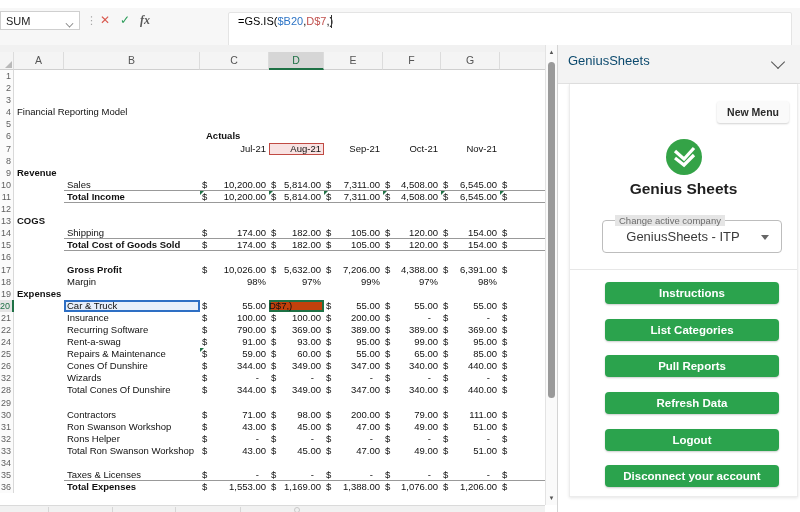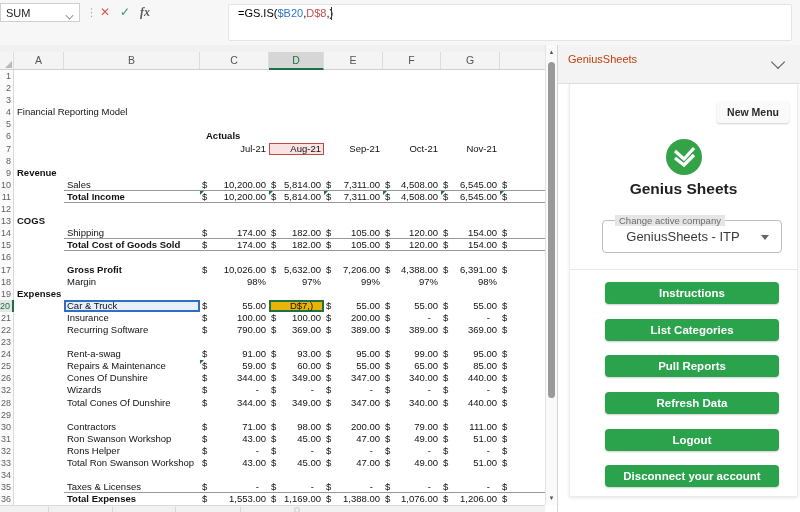--- a/index.html
+++ b/index.html
@@ -1,20 +1,20 @@
 <!DOCTYPE html>
 <html><head>
 <meta charset="utf-8">
 <style>
   html,body{margin:0;padding:0;background:#fff;}
   #app{position:relative;width:800px;height:512px;overflow:hidden;
        font-family:"Liberation Sans",sans-serif;background:#fff;}
 
   
-  #formula-bar{position:absolute;left:0;top:0;width:800px;height:45px;background:#f7f7f7;border-bottom:4px solid #ef4444;}
+  #formula-bar{position:absolute;left:0;top:8px;width:800px;height:45px;background:#f7f7f7;border-bottom:4px solid #ef4444;}
   #name-box{position:absolute;left:0;top:3px;width:80px;height:19px;background:#fff;border:1px solid #cfcfcf;font-size:11px;color:#222;line-height:19px;padding-left:5px;box-sizing:border-box;}
   #name-box .nb-caret{position:absolute;right:6px;top:8px;width:6px;height:6px;border-right:1.4px solid #777;border-bottom:1.4px solid #777;transform:rotate(45deg) scale(.8);}
   .fb-dots{position:absolute;left:86px;top:3px;font-size:11px;color:#a7a7a7;line-height:19px;}
   .fb-ico{position:absolute;top:3px;height:19px;line-height:19px;font-size:12px;text-align:center;width:16px;}
   #cancel-ico{left:97px;color:#d9594f;}
   #confirm-ico{left:117px;color:#2e9e5b;}
   #fx-ico{left:137px;color:#5a5a5a;font-style:italic;font-family:"Liberation Serif",serif;font-weight:bold;}
   #formula-input{position:absolute;left:228px;top:4px;width:564px;height:37px;background:#fff;border:1px solid #e4e4e4;border-radius:2px;box-sizing:border-box;font-size:11px;line-height:15px;padding:1px 0 0 9px;white-space:nowrap;}
   #formula-input .cursor{position:absolute;left:102px;top:2px;width:1px;height:13px;background:#333;}
 
@@ -35,38 +35,38 @@
   .c-E{width:59px;} .c-F{width:58px;} .c-G{width:59px;} .c-H{width:45px;border-right:none;}
   .lab{white-space:nowrap;overflow:visible;padding-left:3px;}
   .b{font-weight:bold;}
   .mcell{display:flex;justify-content:space-between;padding:0 3px 0 2px;}
   .mcell .cur{flex:none;} .mcell .num{flex:none;}
   .pcell{justify-content:flex-end;}
   .clab{justify-content:flex-start;font-weight:bold;padding-left:6px;}
   .u .cell:not(.c-A){border-bottom:1px solid #999;}
   .hl-red{background:#f8e2e2;box-shadow:inset 0 0 0 1px #c04a43;}
   .sel-blue{background:#e7effa;box-shadow:inset 0 0 0 2px #2e6fc4;}
-  .edit{background:#eab308;box-shadow:inset 0 0 0 2px #1e7145;justify-content:center;padding-left:13px;z-index:2;}
+  .edit{background:#c2410c;box-shadow:inset 0 0 0 2px #1e7145;justify-content:flex-start;padding-left:0;z-index:2;}
   .tri{position:absolute;left:0;top:0;width:0;height:0;border-top:4px solid #1e7145;border-right:4px solid transparent;}
 
   
   #vscroll{position:absolute;left:545px;top:45px;width:12px;height:460px;background:#fafafa;border-left:1px solid #e3e3e3;box-sizing:border-box;}
   #vscroll .arr{position:absolute;left:0;width:11px;text-align:center;font-size:6px;color:#555;}
   #vscroll .up{top:4px;} #vscroll .dn{bottom:4px;}
   #vscroll .thumb{position:absolute;left:2px;top:17px;width:7px;height:336px;background:#9a9a9a;border-radius:4px;}
 
   
   #tabstrip{position:absolute;left:0;top:505px;width:545px;height:7px;background:#f1f1f1;border-top:1px solid #dadada;box-sizing:border-box;}
   #tabstrip .seg{position:absolute;top:1px;width:1px;height:6px;background:#d6d6d6;}
   #tabstrip .plus{position:absolute;left:294px;top:1px;width:6px;height:6px;border:1px solid #c9c9c9;border-radius:50%;box-sizing:border-box;}
 
   
   #panel{position:absolute;left:557px;top:45px;width:243px;height:467px;background:#fff;border-left:1px solid #d4d4d4;box-sizing:border-box;}
   #panel-header{position:absolute;left:0;top:0;width:100%;height:39px;background:#f3f3f3;border-bottom:1px solid #e1e1e1;box-sizing:border-box;}
-  #panel-title{position:absolute;left:10px;top:8px;font-size:11px;color:#c2410c;}
+  #panel-title{position:absolute;left:10px;top:8px;font-size:13px;color:#0c4a6e;}
   #panel-chevron{position:absolute;right:17px;top:12px;width:9px;height:9px;border-right:1.6px solid #555;border-bottom:1.6px solid #555;transform:rotate(45deg);}
   #card{position:absolute;left:11px;top:39px;width:229px;height:413px;background:#fff;border:1px solid #ececec;border-top:none;box-shadow:0 1px 3px rgba(0,0,0,.10);box-sizing:border-box;}
   #new-menu{position:absolute;right:8px;top:17px;background:#fafafa;border:none;border-radius:3px;box-shadow:0 1px 2px rgba(0,0,0,.18);padding:5px 10px;font-size:10.5px;font-weight:bold;color:#2b2b2b;font-family:"Liberation Sans",sans-serif;cursor:pointer;}
   #logo{position:absolute;left:50%;top:55px;transform:translateX(-50%);width:36px;height:36px;}
   #brand{position:absolute;left:0;top:96px;width:100%;text-align:center;font-size:15.5px;font-weight:bold;color:#1f1f1f;}
   #company-fieldset{position:absolute;left:32px;top:136px;width:180px;height:33px;border:1px solid #bdbdbd;border-radius:4px;box-sizing:border-box;}
   #company-label{position:absolute;left:12px;top:-6px;background:#e5e5e5;padding:0 4px;font-size:9.5px;color:#6d6d6d;white-space:nowrap;}
   #company-value{position:absolute;left:0;top:0;width:160px;height:31px;line-height:31px;text-align:center;font-size:13px;color:#3a3a3a;}
   #company-caret{position:absolute;right:12px;top:14px;width:0;height:0;border-left:4px solid transparent;border-right:4px solid transparent;border-top:5px solid #666;}
   #panel-divider{position:absolute;left:0;top:185px;width:100%;height:1px;background:#e7e7e7;}
@@ -81,21 +81,21 @@
   <div id="formula-bar">
     <div id="name-box">
       <span>SUM</span>
       <span class="nb-caret"></span>
     </div>
     <span class="fb-dots">⋮</span>
     <span class="fb-ico" id="cancel-ico">✕</span>
     <span class="fb-ico" id="confirm-ico">✓</span>
     <span class="fb-ico" id="fx-ico">fx</span>
     <div id="formula-input">
-      <span>=GS.IS(</span><span style="color:#2e75c6">$B20</span><span>,</span><span style="color:#c0504d">D$8</span><span>,)</span>
+      <span>=GS.IS(</span><span style="color:#2e75c6">$B20</span><span>,</span><span style="color:#c0504d">D$7</span><span>,)</span>
       <span class="cursor"></span>
     </div>
   </div>
 
   <div id="sheet">
     <div class="gap"></div>
     <div id="grid">
         <div class="hdr-row">
           <div class="hc c-rh corner">
             <i></i>
@@ -548,33 +548,20 @@
             <span class="cur">$</span>
             <span class="num">389.00</span>
           </div>
           <div class="cell c-G mcell">
             <span class="cur">$</span>
             <span class="num">369.00</span>
           </div>
           <div class="cell c-H mcell">
             <span class="cur">$</span>
           </div>
-        </div>
-        <div class="r">
-          <div class="rh">
-            <span>23</span>
-          </div>
-          <div class="cell c-A lab"></div>
-          <div class="cell c-B lab"></div>
-          <div class="cell c-C mcell"></div>
-          <div class="cell c-D mcell"></div>
-          <div class="cell c-E mcell"></div>
-          <div class="cell c-F mcell"></div>
-          <div class="cell c-G mcell"></div>
-          <div class="cell c-H mcell"></div>
         </div>
         <div class="r">
           <div class="rh">
             <span>24</span>
           </div>
           <div class="cell c-A lab"></div>
           <div class="cell c-B lab">Rent-a-swag</div>
           <div class="cell c-C mcell">
             <span class="cur">$</span>
             <span class="num">91.00</span>

